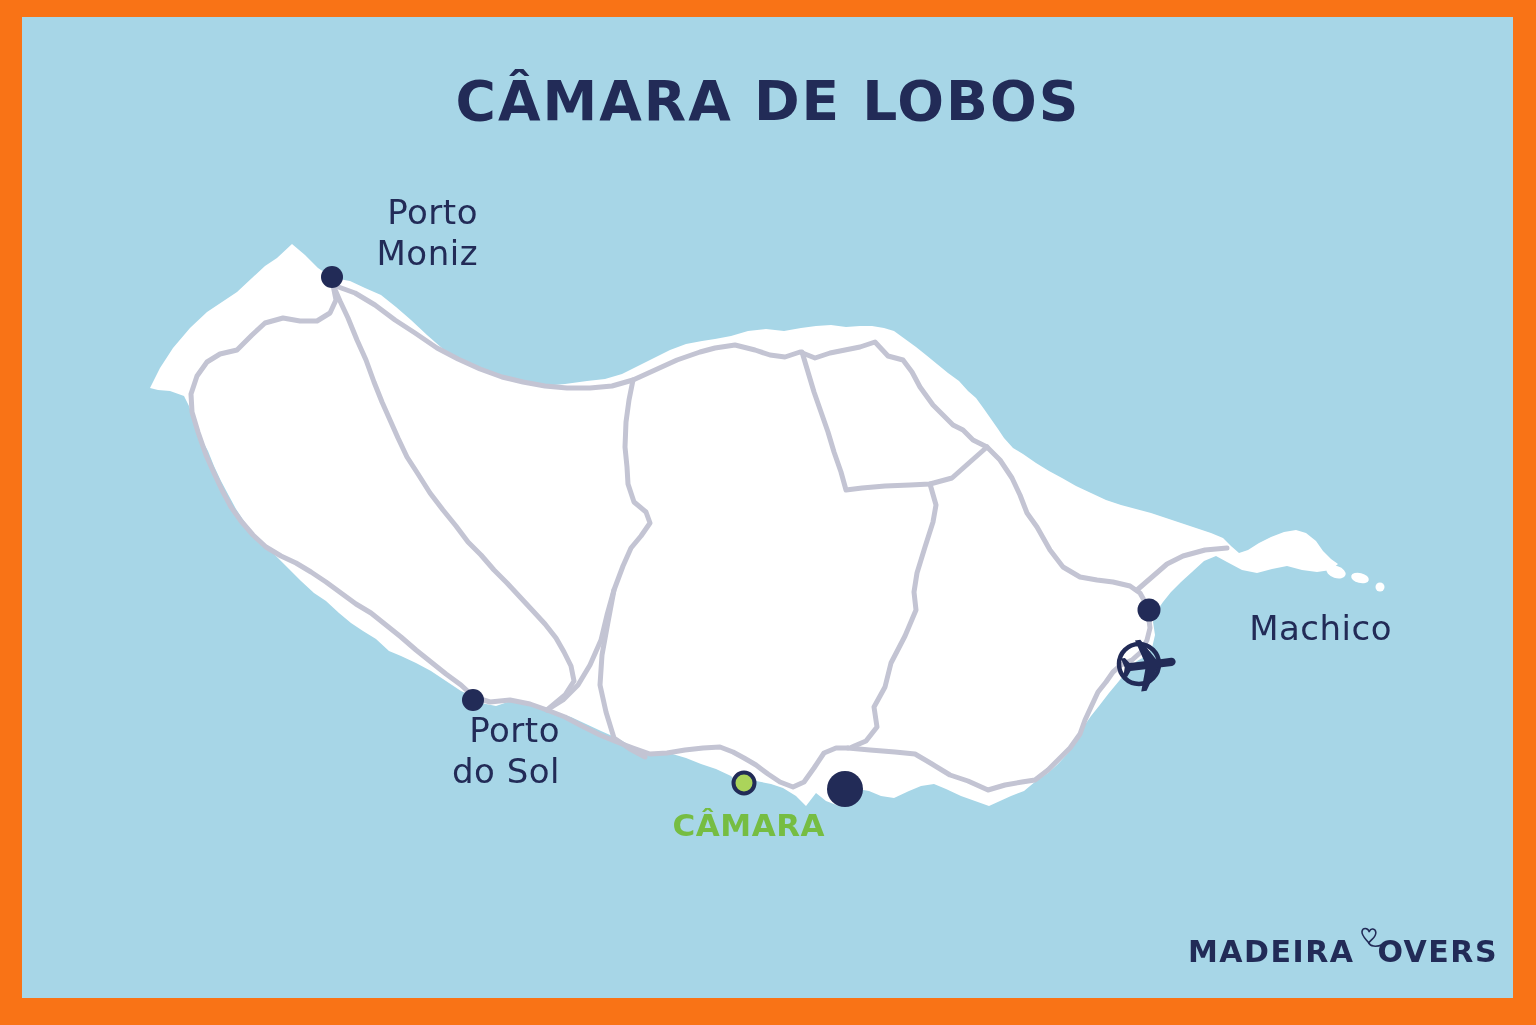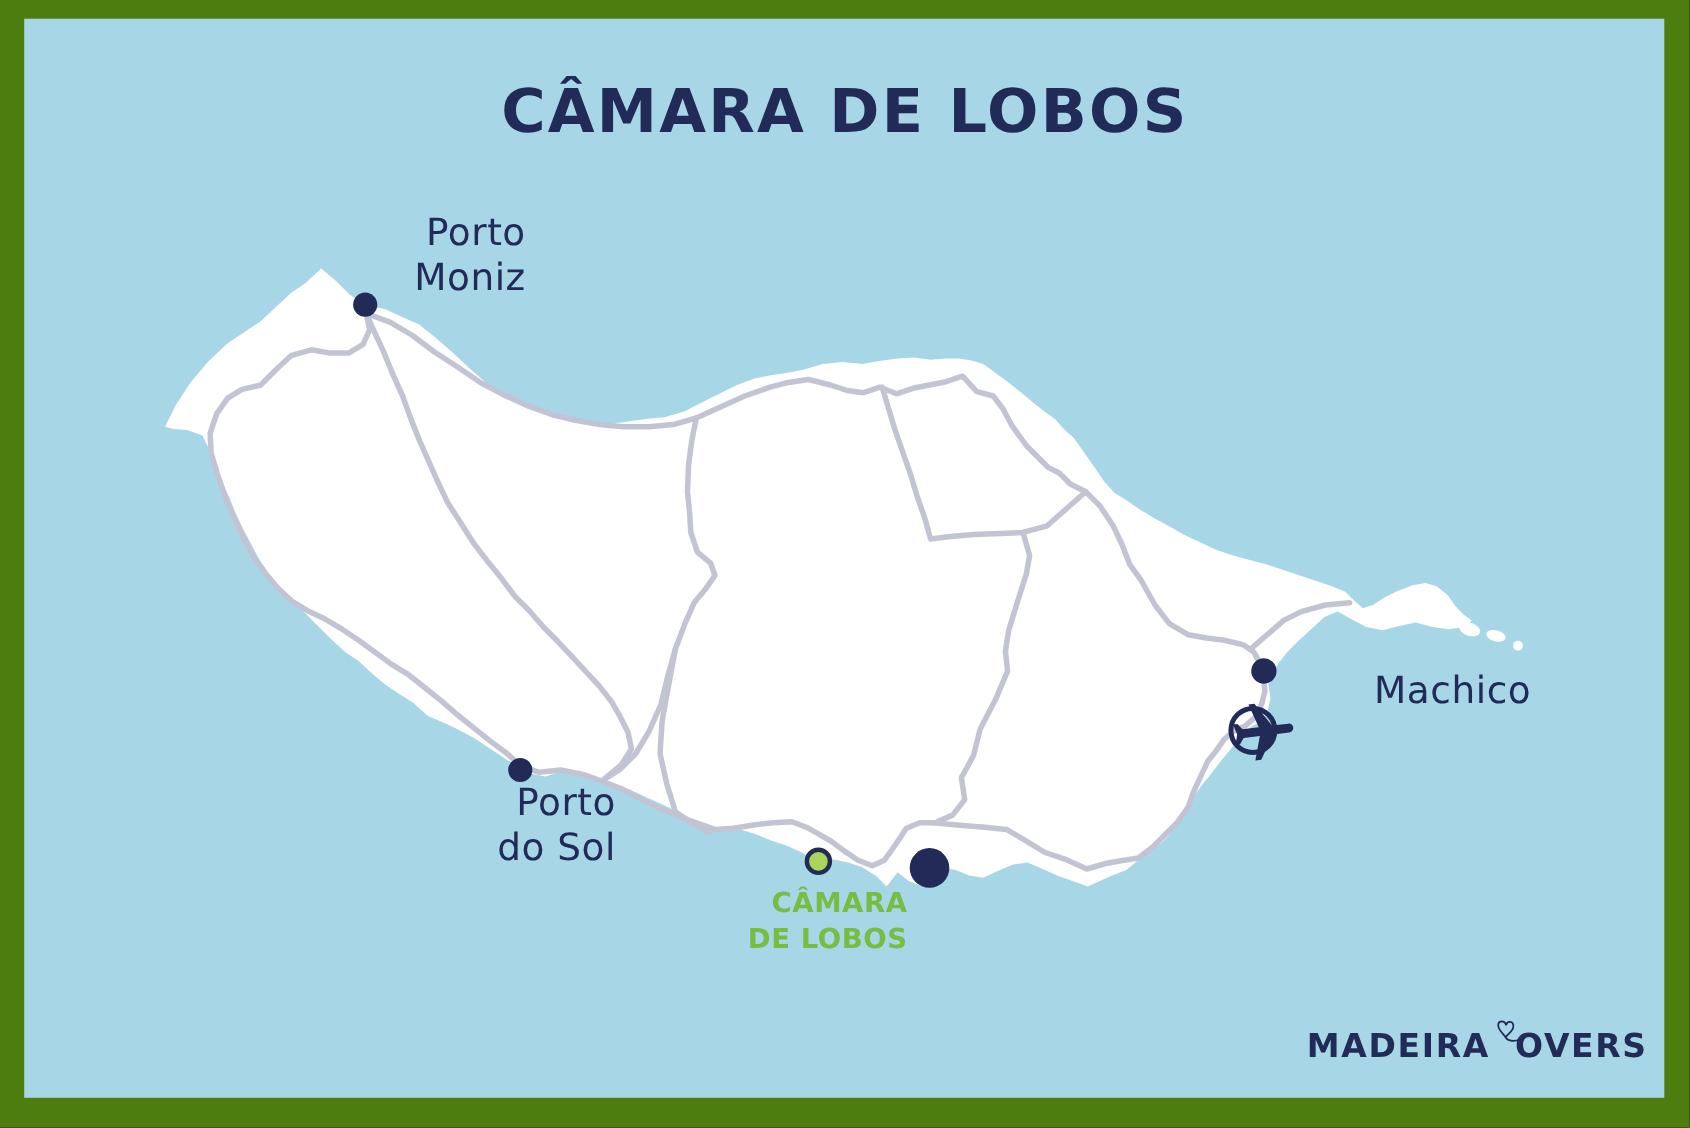--- a/index.html
+++ b/index.html
@@ -1,32 +1,32 @@
 <!DOCTYPE html>
 <html><head>
 <meta charset="utf-8">
 <style>
   * { margin:0; padding:0; box-sizing:border-box; }
   html,body { width:1536px; height:1025px; background:#000; overflow:hidden; }
   body { font-family:"DejaVu Sans","Liberation Sans",sans-serif; }
 
-  .frame { position:absolute; left:0; top:0; width:1536px; height:1025px; background:#4d7c0f; }
+  .frame { position:absolute; left:0; top:0; width:1536px; height:1025px; background:#f97316; }
   .map   { position:absolute; left:22px; top:17px; width:1491px; height:981px;
            background:#A7D6E7; overflow:hidden; }
   .layer { position:absolute; left:-22px; top:-17px; width:1536px; height:1025px; }
 
   svg.geo { position:absolute; left:0; top:0; width:1536px; height:1025px; }
 
   .lbl { position:absolute; color:#222B57; text-align:right; line-height:1.22; }
   .city { font-size:34px; font-weight:400; letter-spacing:0.5px; }
   .title { left:0; top:68px; width:1536px; font-size:55px; font-weight:bold;
            letter-spacing:2px; text-align:center; }
   .lbl-porto   { left:258px; top:192px; width:220px; }
   .lbl-ponta   { left:340px; top:710px; width:220px; }
-  .lbl-camara  { left:565px; top:805px; width:260px; font-size:25px; font-weight:bold;
+  .lbl-camara  { left:565px; top:805px; width:260px; font-size:31px; font-weight:bold;
                  color:#76BD42; letter-spacing:0.5px; line-height:1.3; }
   .lbl-funchal { left:779px; top:818px; width:260px; font-size:35px; font-weight:bold;
                  letter-spacing:1px; }
   .lbl-machico { left:1172px; top:608px; width:220px; text-align:right; }
 
   .logo { position:absolute; left:1188px; top:916px; width:310px; height:70px;
           display:flex; align-items:center; color:#222B57; }
   .logo .word { font-size:30px; font-weight:bold; letter-spacing:1.5px; white-space:nowrap; }
   .logo svg { margin:-26px -4px 0 5px; }
   .logo .word2 { margin-left:-2px; }
@@ -112,21 +112,20 @@
       <div class="lbl city lbl-porto">
         <span>Porto</span><br>
         <span>Moniz</span>
       </div>
       <div class="lbl city lbl-ponta">
         <span>Porto</span><br>
         <span>do Sol</span>
       </div>
       <div class="lbl lbl-camara">
         <span>CÂMARA</span><br>
-        <span>DE LOBOS</span>
       </div>
       <div class="lbl city lbl-machico">Machico</div>
 
       <div class="logo">
         <span class="word">MADEIRA</span>
         <svg width="64" height="62" viewBox="0 0 64 62">
           <path d="M27 14 C24 3 9 3 8 14 C7 25 18 33 26 44 C34 33 46 29 45 16 C44 5 31 4 28 13" fill="none" stroke="#222B57" stroke-width="4.2" stroke-linecap="round"></path>
           <path d="M26 44 C30 53 45 56 62 49" fill="none" stroke="#222B57" stroke-width="4.2" stroke-linecap="round"></path>
         </svg>
         <span class="word word2">OVERS</span>

